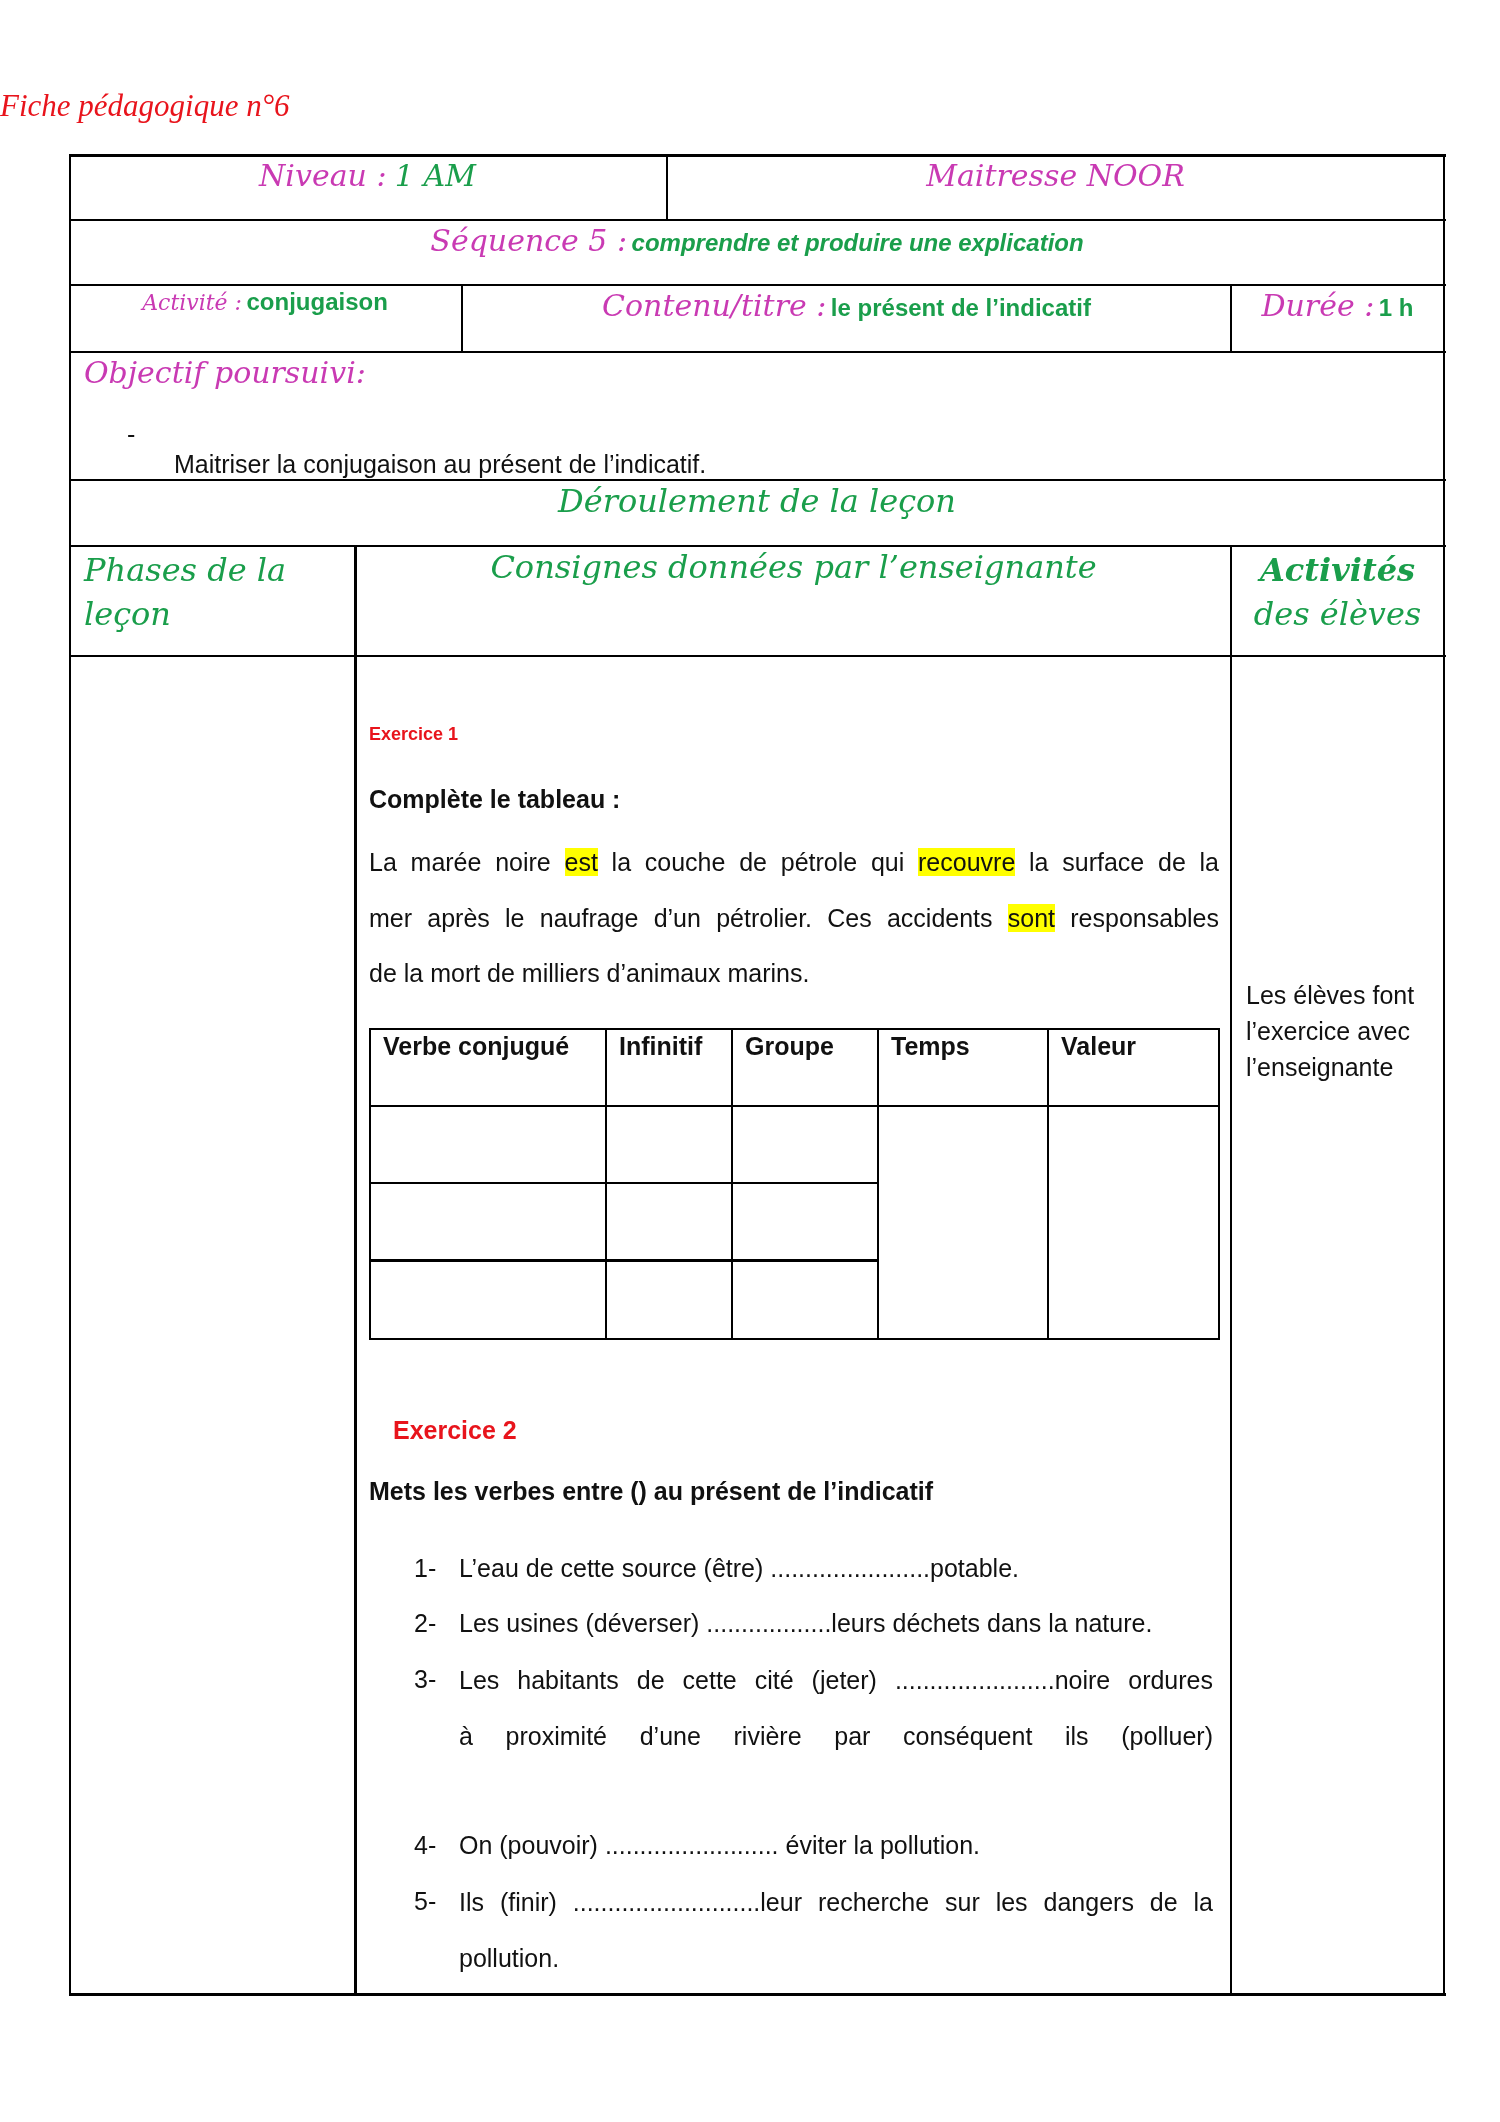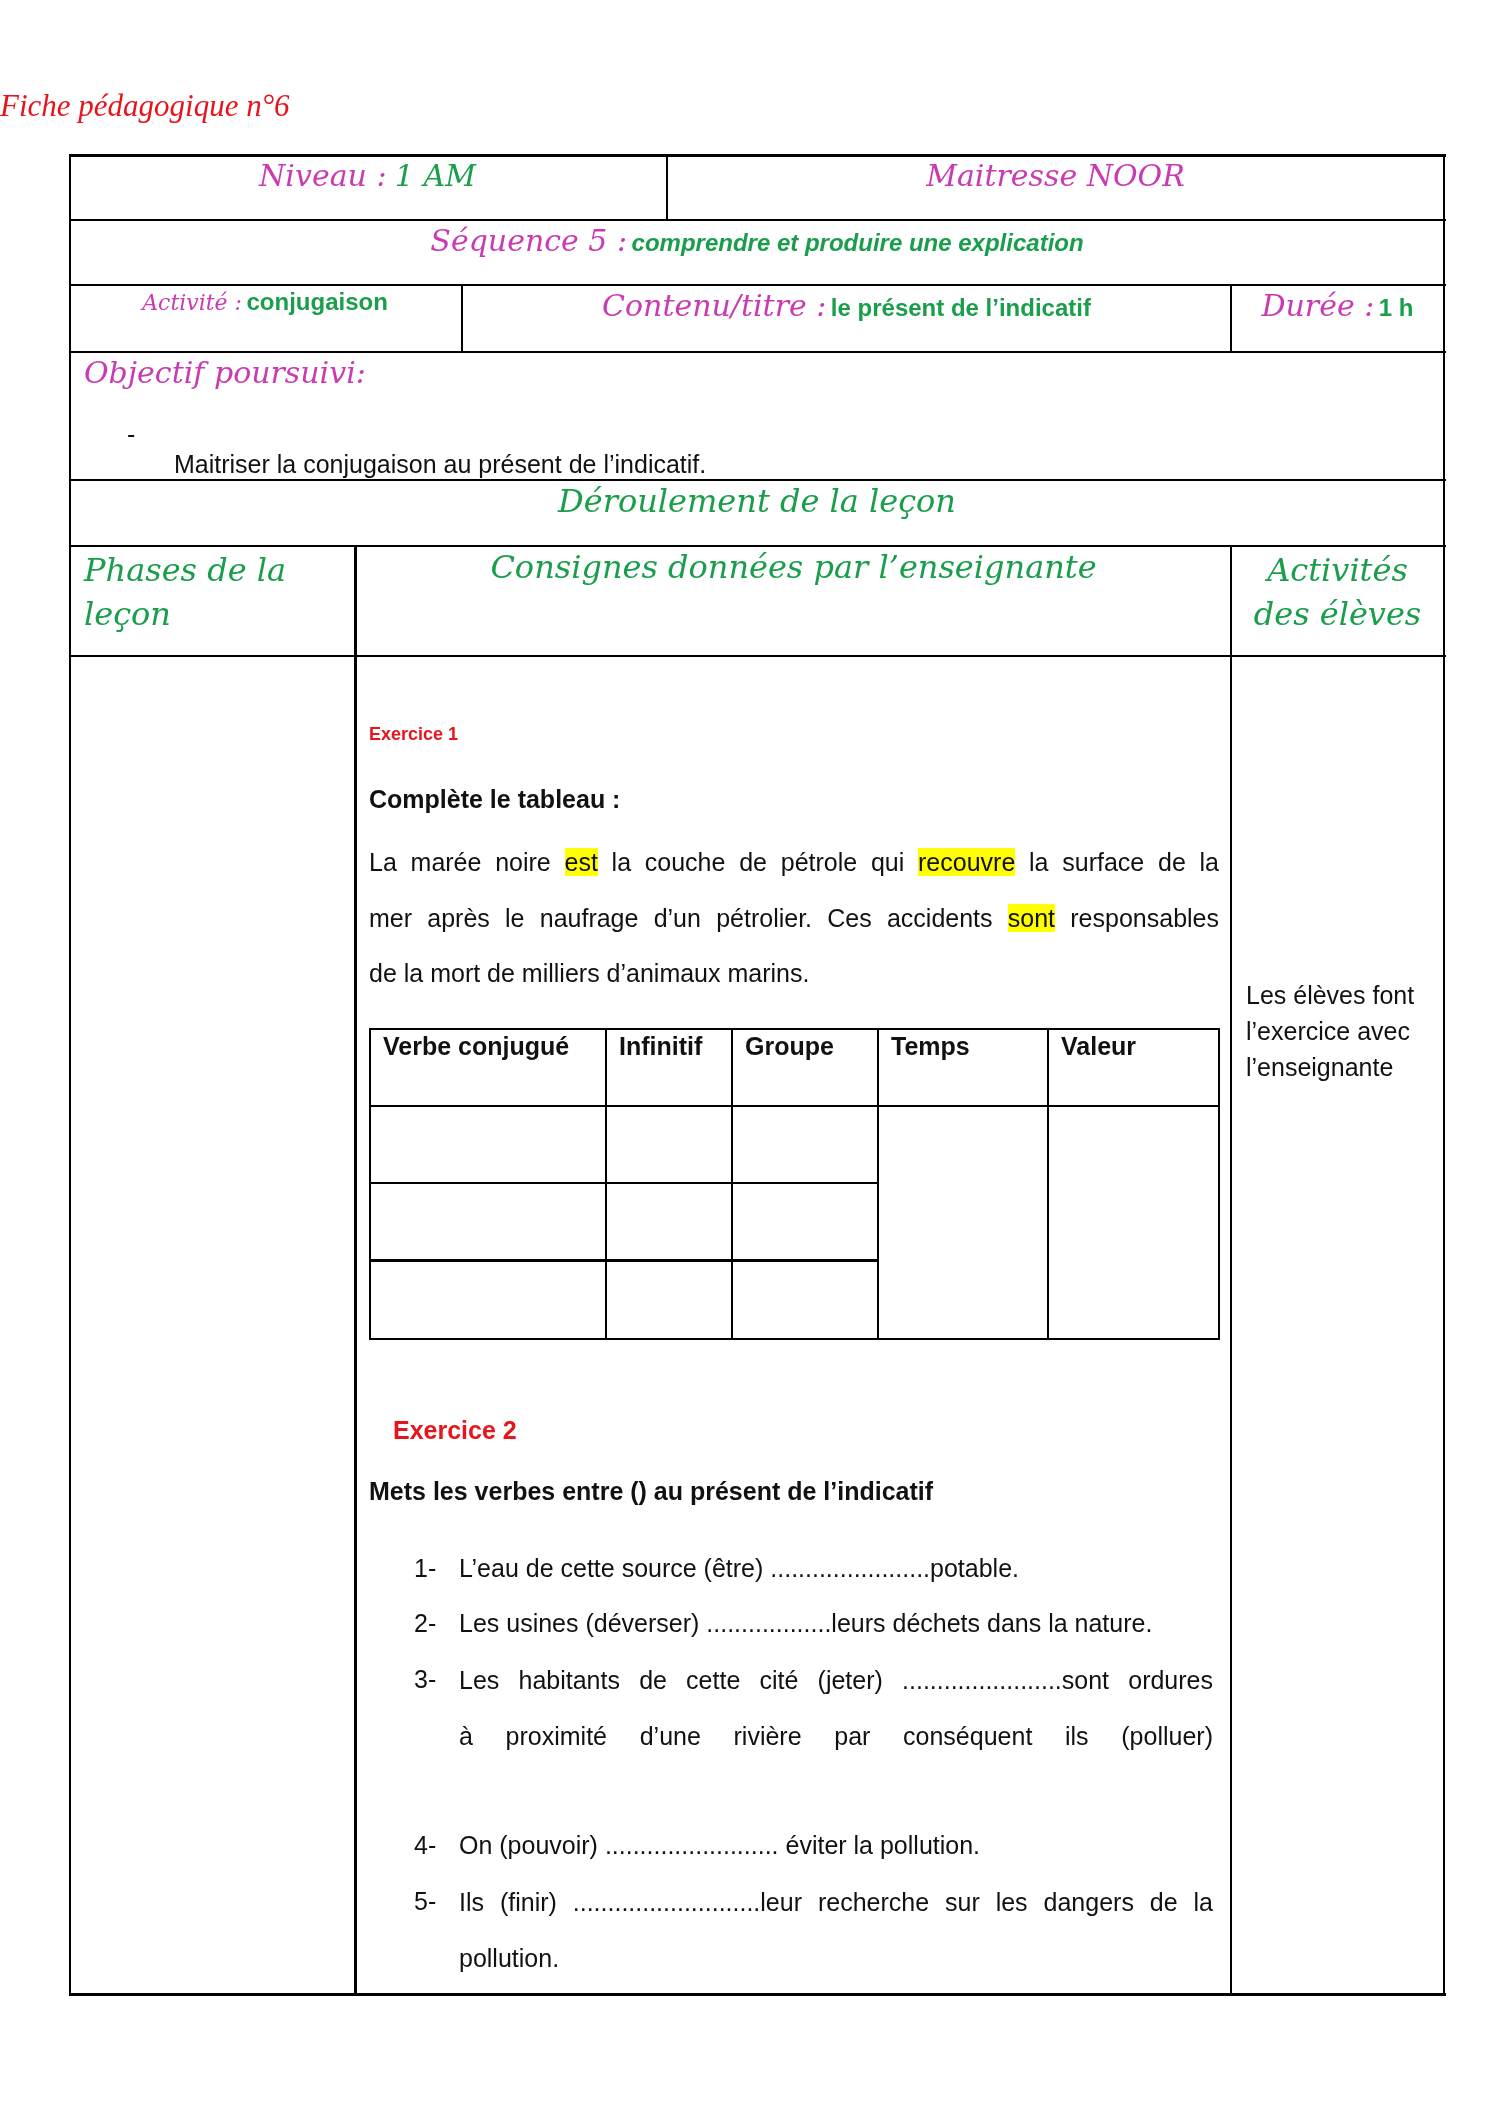--- a/index.html
+++ b/index.html
@@ -91,21 +91,21 @@
 <div class="cell-text" style="left:174px; top:420px; font-size:25px;margin-top:30px;">Maitriser la conjugaison au présent de l’indicatif.</div>
 
 <div class="cell-text script green" style="left:69px; width:1376px; top:482px; text-align:center; font-size:32px;">Déroulement de la leçon</div>
 
 <div class="cell-text script green" style="left:84px; top:548px; font-size:32px; line-height:44px;">
   <span style="display:block;">Phases de la</span>
   <span style="display:block;">leçon</span>
 </div>
 <div class="cell-text script green" style="left:357px; width:873px; top:548px; text-align:center; font-size:32px;">Consignes données par l’enseignante</div>
 <div class="cell-text script green" style="left:1232px; width:211px; top:548px; text-align:center; font-size:32px; line-height:44px;">
-  <span style="display:block;">Activités</span>
+  <span style="display:block;font-weight:bold;">Activités</span>
   <span style="display:block;">des élèves</span>
 </div>
 
 <div class="cell-text" style="left:1246px; top:977px; font-size:25px; line-height:36px;">
   <span style="display:block;">Les élèves font</span>
   <span style="display:block;">l’exercice avec</span>
   <span style="display:block;">l’enseignante</span>
 </div>
 
 <div class="cell-text red bold" style="left:369px; top:724px; font-size:18px;">Exercice 1</div>
@@ -157,21 +157,21 @@
     <span class="num">1-</span>
     <span class="txt">L’eau de cette source (être) .......................potable.</span>
   </div>
   <div class="item" style="left:414px; top:1609px;">
     <span class="num">2-</span>
     <span class="txt">Les usines (déverser) ..................leurs déchets dans la nature.</span>
   </div>
   <div class="item" style="left:414px; top:1665px;">
     <span class="num">3-</span>
     <span class="txt" style="line-height:55.5px; top:-12px;">
-      <span class="justify-line">Les habitants de cette cité (jeter) .......................sont ordures</span>
+      <span class="justify-line">Les habitants de cette cité (jeter) .......................noire ordures</span>
       <span class="justify-line">à proximité d’une rivière par conséquent ils (polluer)</span>
     </span>
   </div>
   <div class="item" style="left:414px; top:1831px;">
     <span class="num">4-</span>
     <span class="txt">On (pouvoir) ......................... éviter la pollution.</span>
   </div>
   <div class="item" style="left:414px; top:1887px;">
     <span class="num">5-</span>
     <span class="txt" style="line-height:55.5px; top:-12px;">

